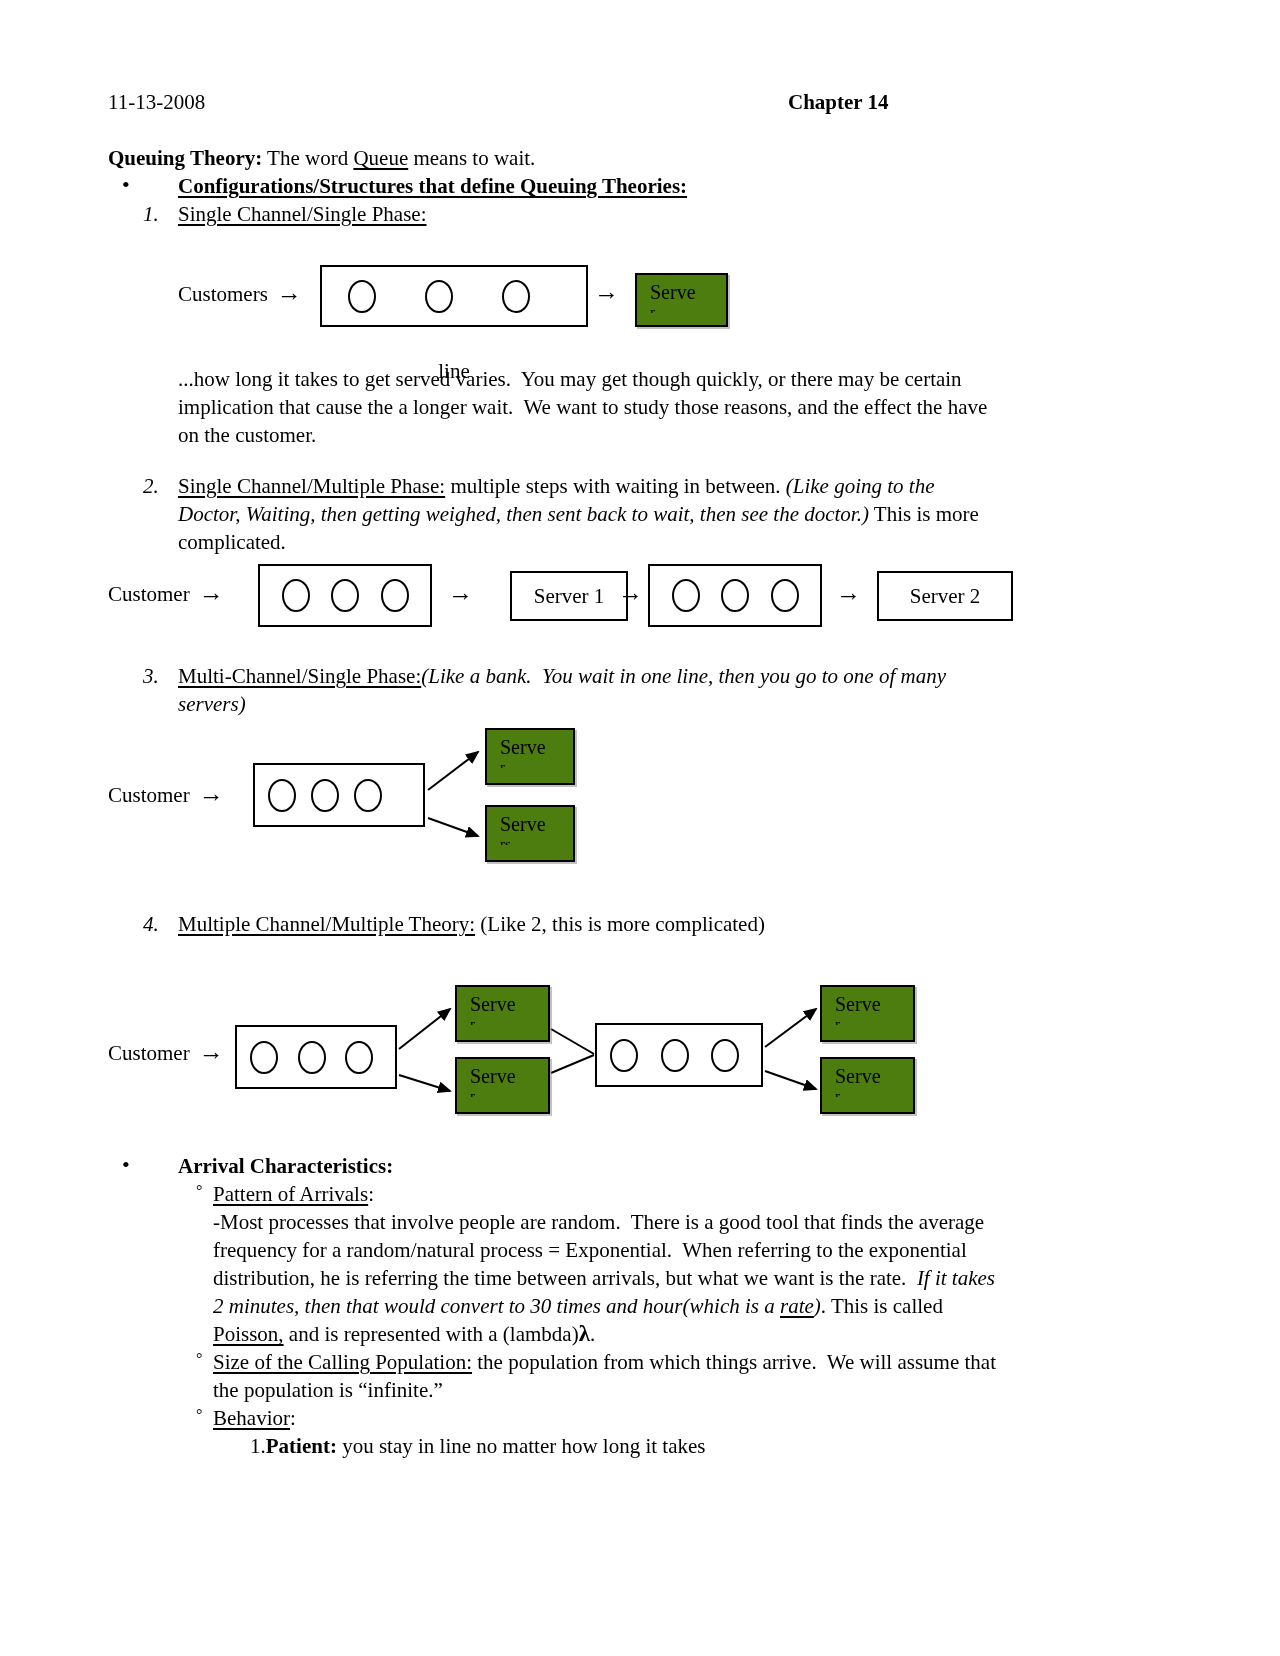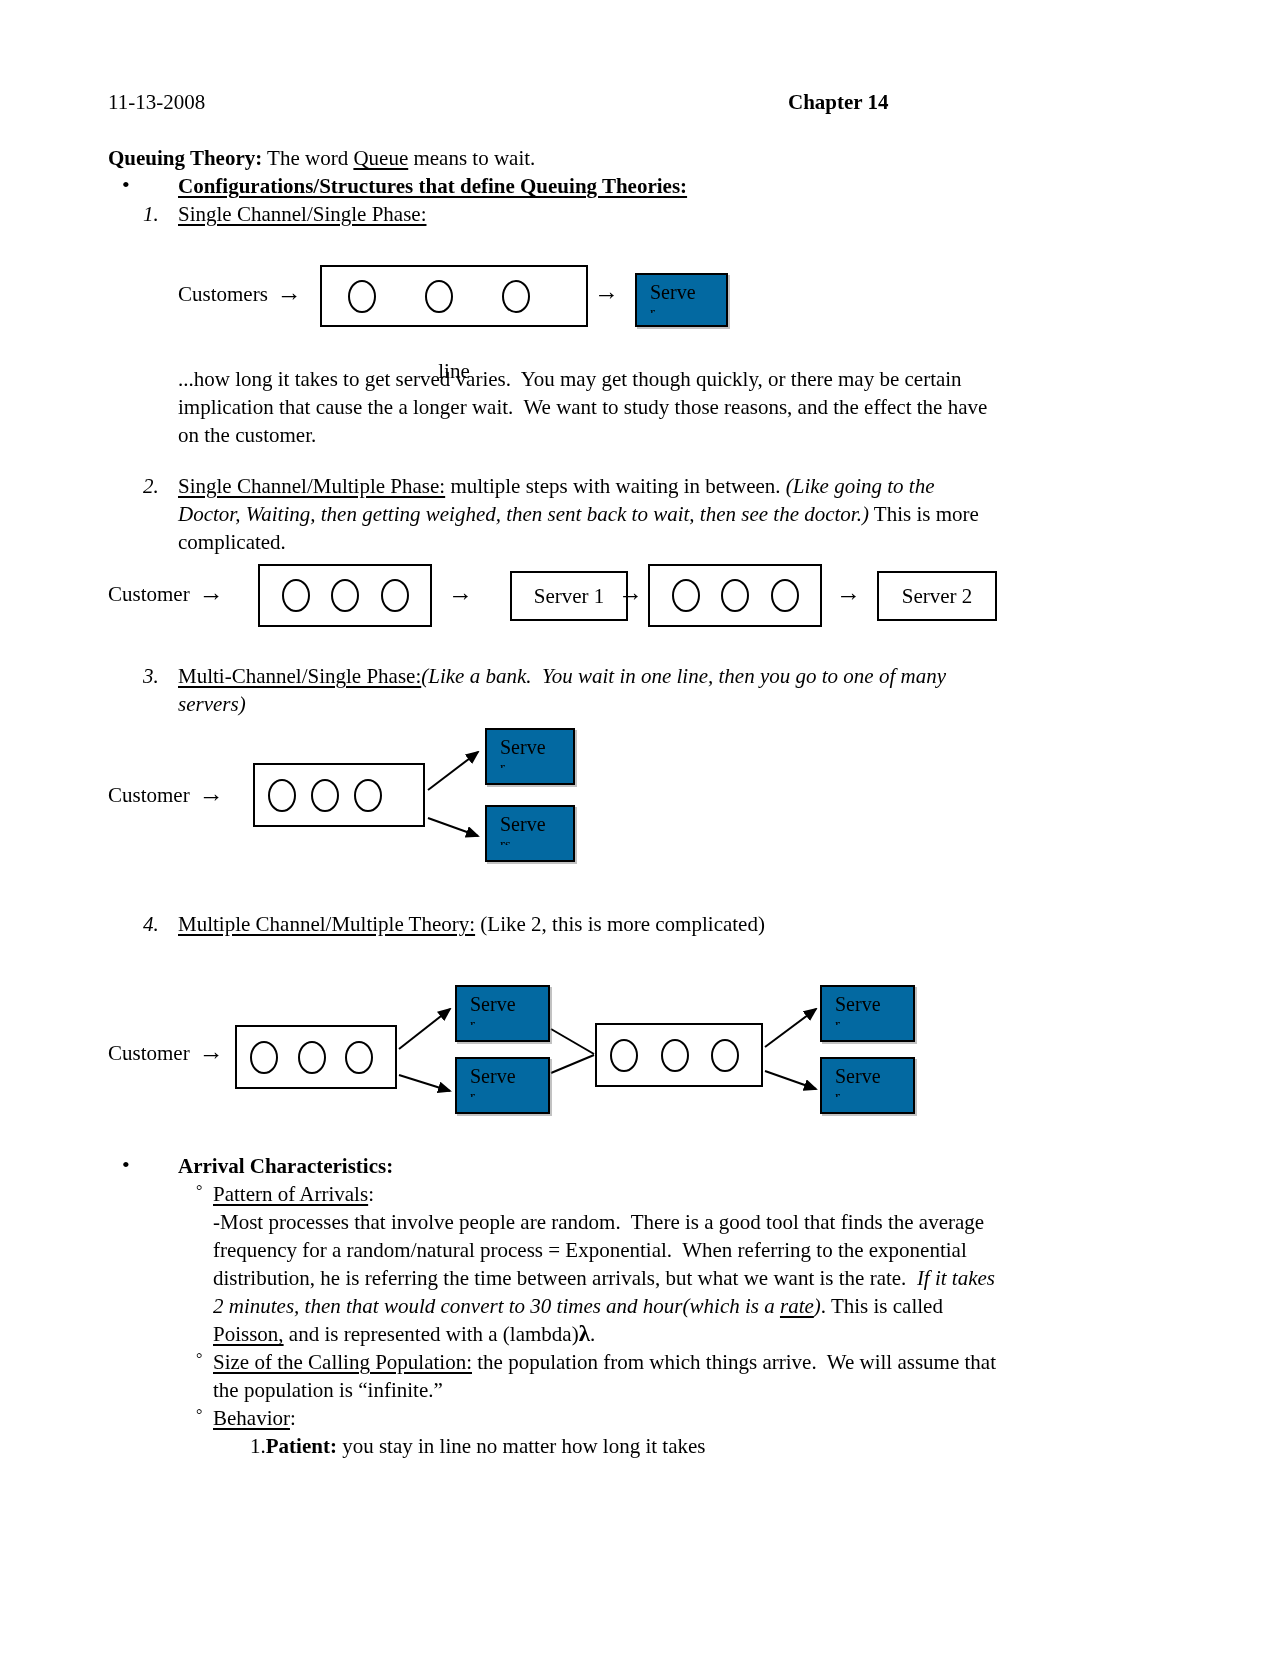--- a/index.html
+++ b/index.html
@@ -24,21 +24,21 @@
   .deg-row { position:relative; margin-left:213px; width:900px; }
   .deg-row .deg { position:absolute; left:-17px; top:-3px; font-size:16px; }
 
   
   .diagram { position:relative; }
   .cust { position:absolute; line-height:28px; white-space:nowrap; }
   .arrow-glyph { font-size:25px; line-height:25px; }
   .cust .arrow-glyph { margin-left:9px; }
   .qbox { position:absolute; border:2px solid #000; box-sizing:border-box; display:flex; align-items:center; }
   .circle { width:28px; height:33px; border:2px solid #000; border-radius:50%; box-sizing:border-box; flex:0 0 auto; background:#fff; }
-  .sbox { position:absolute; border:2px solid #000; box-sizing:border-box; background:#0369a1; box-shadow:2px 2px 0 rgba(120,120,120,0.45); }
+  .sbox { position:absolute; border:2px solid #000; box-sizing:border-box; background:#4d7c0f; box-shadow:2px 2px 0 rgba(120,120,120,0.45); }
   .sbox .slabel { padding:5px 0 0 13px; font-size:20px; line-height:24px; }
   .sbox .ssub { height:9px; overflow:hidden; font-size:15px; line-height:16px; padding-left:13px; }
   .server-box { position:absolute; border:2px solid #000; box-sizing:border-box; display:flex; align-items:center; justify-content:center; background:#fff; }
   .dsvg { position:absolute; left:0; top:0; }
 
   
   .d1 { margin-top:37px; height:100px; }
   .d1 .cust { left:178px; top:15px; }
   .d1 .qbox { left:320px; top:0; width:268px; height:62px; padding:0 56px 0 26px; justify-content:space-between; }
   .d1 .mid-arrow { position:absolute; left:594px; top:14px; }
@@ -48,21 +48,21 @@
   
   .d2 { margin-top:8px; height:66px; }
   .d2 .cust { left:108px; top:16px; }
   .d2 .qbox { height:63px; width:174px; top:0; justify-content:space-evenly; }
   .d2 .q1 { left:258px; } .d2 .q2 { left:648px; }
   .d2 .a1 { position:absolute; left:448px; top:16px; }
   .d2 .a2 { position:absolute; left:618px; top:16px; }
   .d2 .a3 { position:absolute; left:836px; top:16px; }
   .d2 .server-box { top:7px; height:50px; }
   .d2 .s1 { left:510px; width:118px; }
-  .d2 .s2 { left:877px; width:120px; }
+  .d2 .s2 { left:877px; width:136px; }
 
   
   .d3 { margin-top:10px; height:137px; }
   .d3 .cust { left:108px; top:53px; }
   .d3 .qbox { left:253px; top:35px; width:172px; height:64px; padding-left:13px; gap:15px; }
   .d3 .st { left:485px; top:0; width:90px; height:57px; }
   .d3 .sb { left:485px; top:77px; width:90px; height:57px; }
 
   
   .d4 { margin-top:47px; height:132px; }

